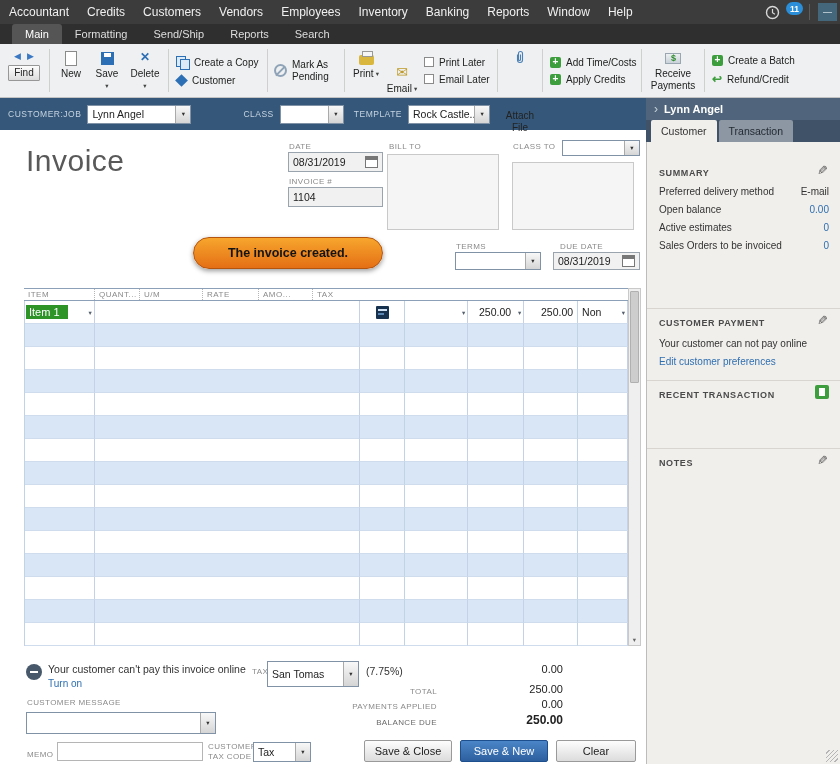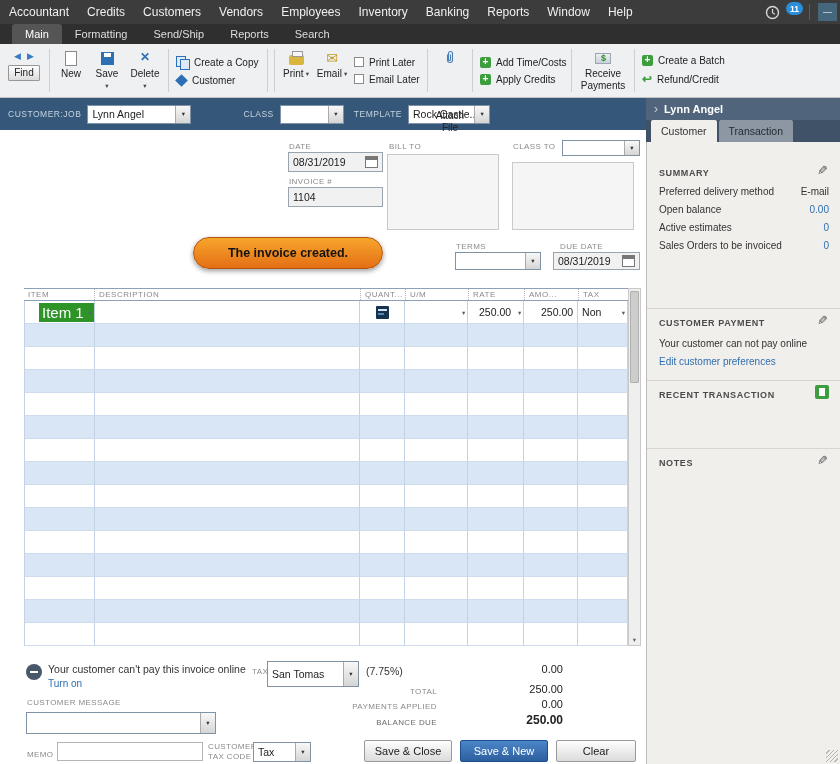--- a/index.html
+++ b/index.html
@@ -96,21 +96,21 @@
 
   
   .t-head{position:absolute;left:24px;top:158px;width:604px;height:13px;display:flex;align-items:flex-end;border-top:1px solid #8ca0b8;border-bottom:1px solid #8ca0b8;background:#fff;}
   .t-hcell{font-size:8px;color:#8a8a8a;letter-spacing:.5px;padding-left:4px;border-left:1px dotted #b5b5b5;height:100%;display:flex;align-items:center;white-space:nowrap;overflow:hidden;}
   .t-hcell:first-child{border-left:none;}
   .t-rows{position:absolute;left:24px;top:171px;width:604px;height:345px;border-left:1px solid #c3d2e6;overflow:hidden;}
   .t-row{display:flex;height:23px;background:#fff;}
   .t-row.alt{background:#d9e6f6;}
   .t-cell{border-right:1px solid #c3d2e6;border-bottom:1px solid #cfdcee;height:100%;position:relative;font-size:10.5px;color:#222;display:flex;align-items:center;overflow:hidden;}
   .c-item{width:70px;}.c-desc{width:266px;}.c-qty{width:45px;justify-content:center;}.c-um{width:63px;}.c-rate{width:56px;justify-content:flex-end;padding-right:12px;}.c-amt{width:54px;justify-content:flex-end;padding-right:4px;}.c-tax{width:50px;padding-left:4px;}
-  .item-chip{background:#2e9428;color:#fff;padding:1px 17px 1px 3px;margin-left:14px;font-size:15px;white-space:nowrap;}
+  .item-chip{background:#2e9428;color:#fff;padding:1px 8px 1px 3px;margin-left:1px;font-size:11px;white-space:nowrap;}
   .cell-car{position:absolute;right:2px;top:8px;font-size:6.5px;color:#55606c;}
   .qty-icon{width:13px;height:13px;background:#16324f;border-radius:1px;position:relative;}
   .qty-icon::before{content:"";position:absolute;left:2px;top:3px;width:9px;height:2px;background:#cfe0f2;}
   .qty-icon::after{content:"";position:absolute;left:2px;top:7px;width:6px;height:2px;background:#5b87b5;}
   .t-scroll{position:absolute;left:628px;top:158px;width:13px;height:358px;background:#efefef;border:1px solid #c9c9c9;}
   .t-thumb{position:absolute;left:1px;top:2px;width:9px;height:92px;background:#cdcdcd;border:1px solid #b0b0b0;border-radius:1px;}
   .t-arrow-down{position:absolute;left:0;bottom:1px;width:11px;text-align:center;font-size:6.5px;color:#666;}
 
   
   .no-pay-icon{position:absolute;left:26px;top:534px;width:16px;height:16px;border-radius:50%;background:#47586a;}
@@ -207,32 +207,36 @@
         <span class="ic-copy"></span>
         <span>Create a Copy</span>
       </div>
       <div class="stack-row">
         <span class="ic-mem"></span>
         <span>Customer</span>
       </div>
     </div>
     <div class="tb-sep"></div>
 
+    <div class="stack-row" style="width:70px;flex:none;padding:0 3px;">
+      <span class="ic-pend"></span>
+      <span style="font-size:10px;line-height:1.15;white-space:normal;">Mark As Pending</span>
+    </div>
     <div class="tb-sep"></div>
 
     <div class="g-col" style="width:36px;">
       <div class="icon-slot">
           <span class="ic-print"></span>
         </div>
       <div class="lab-car">
           <span>Print</span>
           <span class="car7">▾</span>
         </div>
     </div>
-    <div class="g-col" style="width:36px;">
+    <div class="g-col" style="width:36px;justify-content:flex-end;">
       <div class="icon-slot">
           <span class="ic-mail"></span>
         </div>
       <div class="lab-car">
           <span>Email</span>
           <span class="car7">▾</span>
         </div>
     </div>
     <div class="g-stack" style="width:74px;">
       <div class="stack-row">
@@ -300,20 +304,21 @@
       <span class="carbox">▾</span>
     </div>
     <span class="lbl-dark" style="margin-left:10px;">TEMPLATE</span>
     <div class="sel" style="width:82px;margin-left:6px;">
       <span class="val">Rock Castle...</span>
       <span class="carbox">▾</span>
     </div>
   </div>
 
   <div class="main">
+    <div class="inv-title">Invoice</div>
 
     <span class="lbl" style="left:289px;top:12px;">DATE</span>
     <div class="inp" style="left:288px;top:22px;width:95px;height:20px;">
       <span class="grow">08/31/2019</span>
       <span class="cal"></span>
     </div>
     <span class="lbl" style="left:289px;top:47px;">INVOICE #</span>
     <div class="inp" style="left:288px;top:57px;width:95px;height:20px;">
       <span class="grow">1104</span>
     </div>
@@ -336,21 +341,20 @@
       <span class="carbox">▾</span>
     </div>
     <span class="lbl" style="left:560px;top:112px;">DUE DATE</span>
     <div class="inp" style="left:553px;top:122px;width:87px;height:18px;">
       <span class="grow">08/31/2019</span>
       <span class="cal"></span>
     </div>
 
     <div class="t-head">
       <div class="t-hcell c-item">ITEM</div>
-      <div class="t-hcell c-desc">DESCRIPTION</div>
       <div class="t-hcell c-qty" style="justify-content:flex-start;">QUANT...</div>
       <div class="t-hcell c-um">U/M</div>
       <div class="t-hcell c-rate" style="justify-content:flex-start;padding-right:0;">RATE</div>
       <div class="t-hcell c-amt" style="justify-content:flex-start;padding-right:0;">AMO...</div>
       <div class="t-hcell c-tax">TAX</div>
     </div>
 
     <div class="t-rows">
       <div class="t-row">
         <div class="t-cell c-item">

